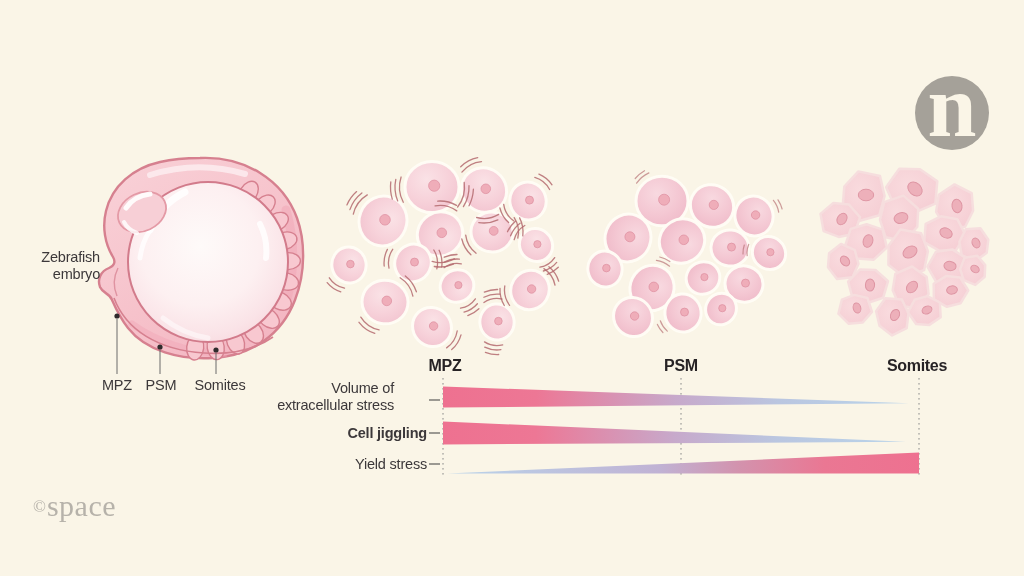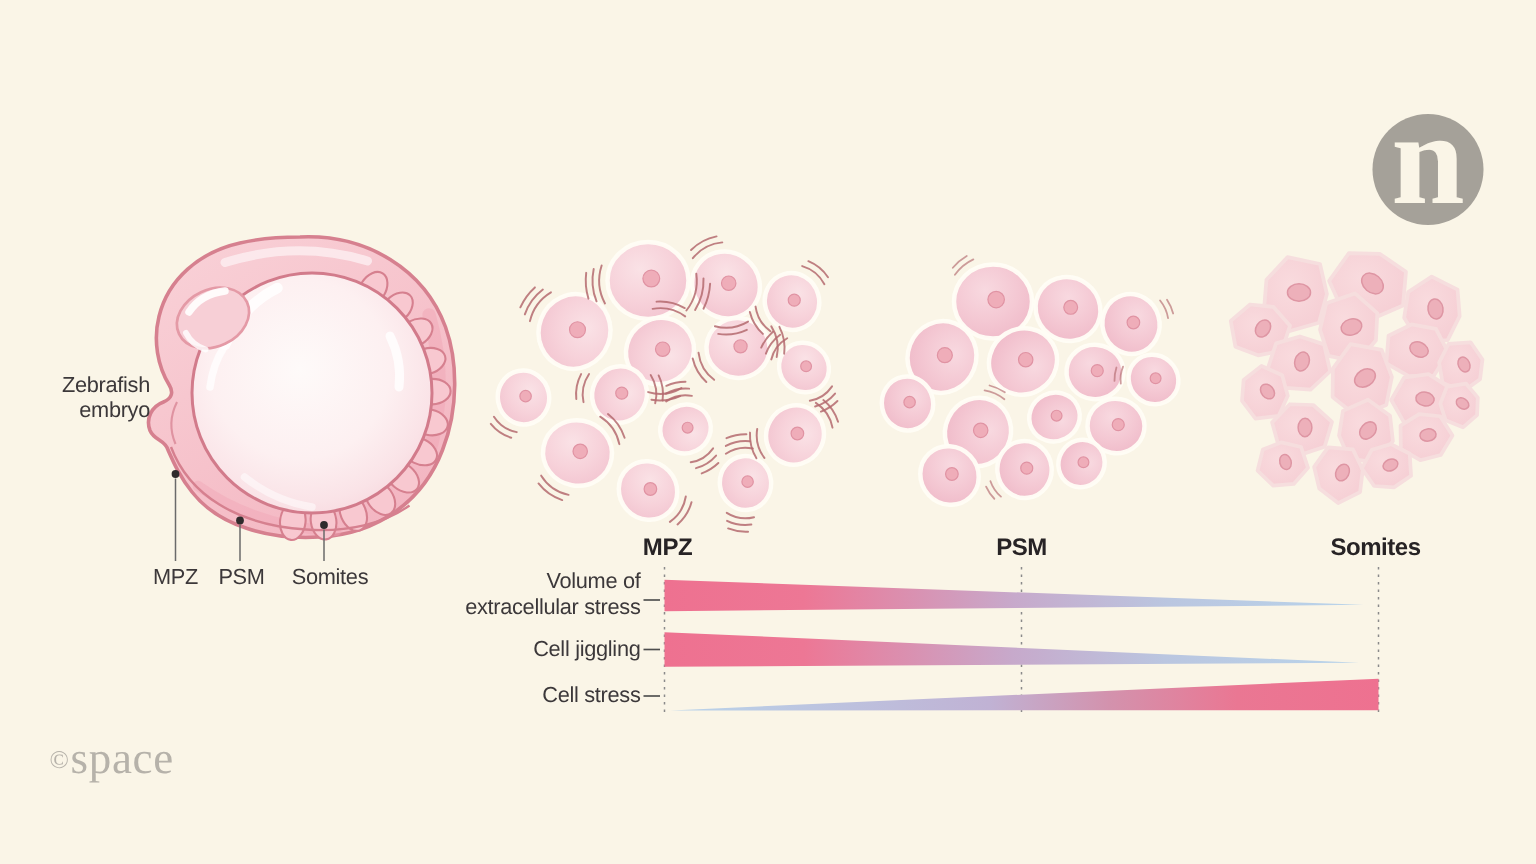--- a/index.html
+++ b/index.html
@@ -325,26 +325,26 @@
   </div>
 
   <div class="lbl centerx" style="left:117px;top:377px;">MPZ</div>
   <div class="lbl centerx" style="left:161px;top:377px;">PSM</div>
   <div class="lbl centerx" style="left:220px;top:377px;">Somites</div>
 
   <div class="hdr" style="left:445px;top:357px;">MPZ</div>
   <div class="hdr" style="left:681px;top:357px;">PSM</div>
   <div class="hdr" style="left:917px;top:357px;">Somites</div>
 
-  <div class="lbl two right" style="right:597px;top:380px;margin-left:40px;">
+  <div class="lbl two right" style="right:630px;top:380px;margin-left:40px;">
     <span>Volume of</span><br>
     <span>extracellular stress</span>
   </div>
-  <div class="lbl right" style="right:597px;top:425px;">Cell jiggling</div>
-  <div class="lbl right" style="right:597px;top:456px;">Cell stress</div>
+  <div class="lbl right" style="right:597px;top:425px;font-weight:bold;">Cell jiggling</div>
+  <div class="lbl right" style="right:597px;top:456px;">Yield stress</div>
 
   <div class="logo">
     <span class="logo-n">n</span>
   </div>
 
   <div class="footer">
     <span class="cmark">©</span>
     <span class="brand">space</span>
   </div>
 

